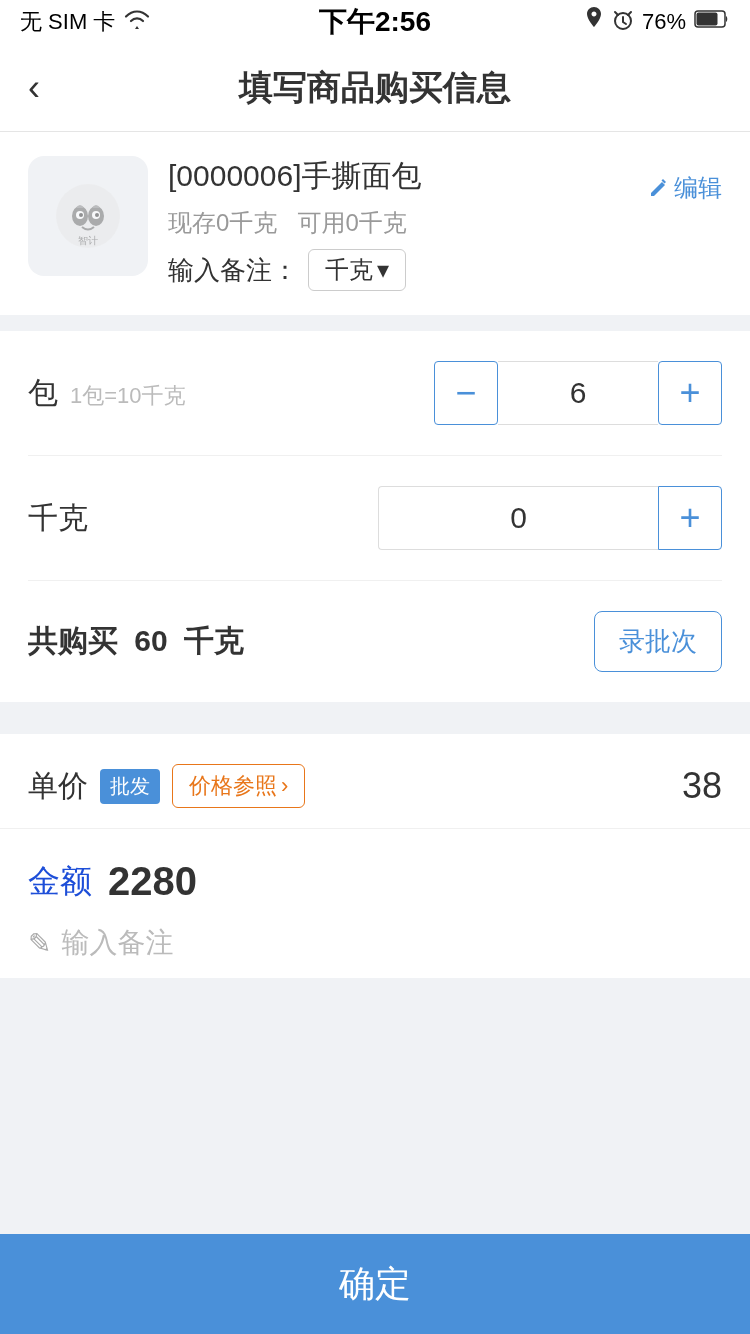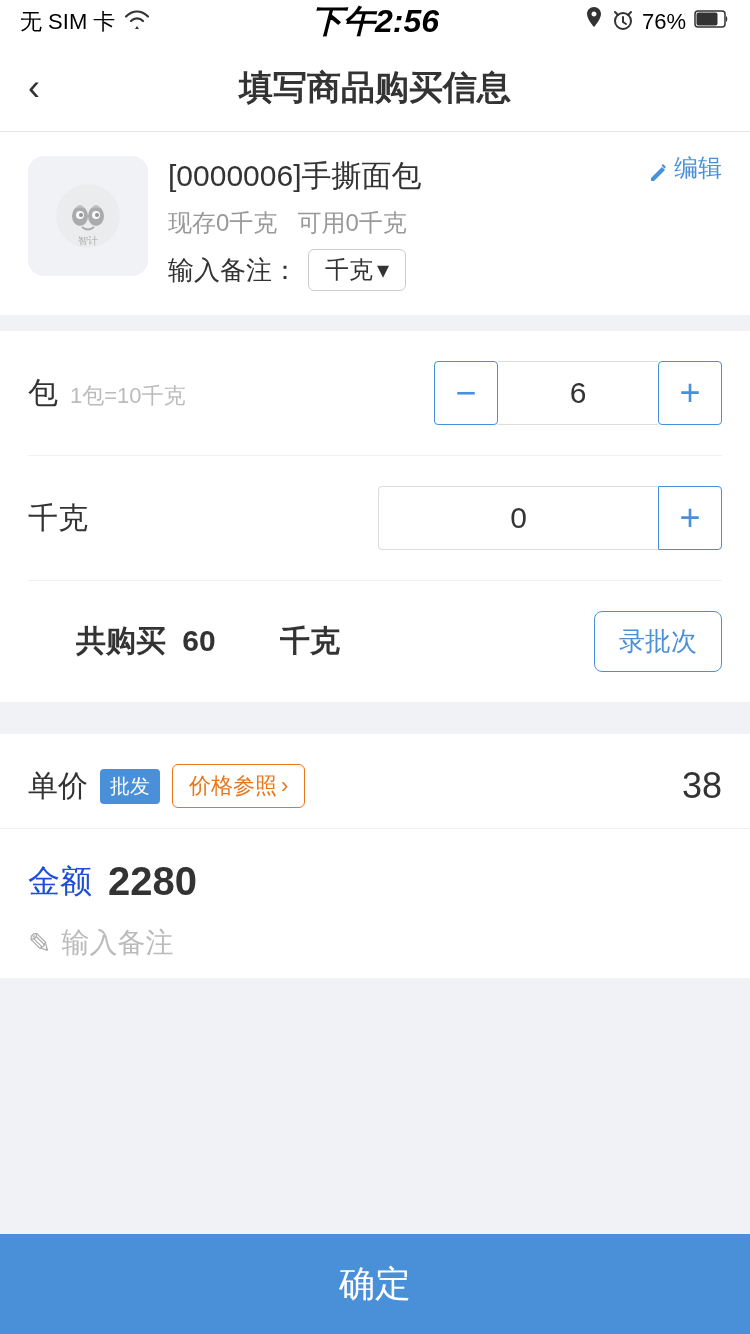--- a/index.html
+++ b/index.html
@@ -24,26 +24,25 @@
       font-size: 24px;
       font-weight: 500;
     }
     .status-bar-left {
       display: flex;
       align-items: center;
       gap: 8px;
       font-size: 22px;
     }
     .status-bar-center {
-      font-size: 32px;
+      font-size: 28px;
       font-weight: 600;
       position: absolute;
       left: 50%;
       transform: translateX(-50%);
-      font-style: italic;
     }
     .status-bar-right {
       display: flex;
       align-items: center;
       gap: 8px;
       font-size: 22px;
     }
 
     
     .nav-bar {
@@ -105,25 +104,25 @@
       font-size: 24px;
       color: #333;
       background: #fff;
       display: flex;
       align-items: center;
       gap: 4px;
     }
     .edit-btn {
       position: absolute;
       right: 28px;
-      top: 20px;
+      top: 40px;
       font-size: 24px;
       color: #4a90d9;
       display: flex;
-      align-items: flex-end;
+      align-items: center;
       gap: 4px;
     }
 
     
     .section-white {
       background: #fff;
       padding: 0 28px;
     }
     .quantity-row {
       display: flex;
@@ -188,21 +187,21 @@
       padding: 30px 28px;
       display: flex;
       align-items: center;
       justify-content: space-between;
       margin-bottom: 16px;
     }
     .total-text {
       font-size: 30px;
       color: #333;
     }
-    .total-text span { font-weight: 600; margin-left: 48px; }
+    .total-text span { font-weight: 600; }
     .batch-btn {
       border: 1px solid #4a90d9;
       border-radius: 8px;
       padding: 12px 24px;
       font-size: 26px;
       color: #4a90d9;
       background: #fff;
       cursor: pointer;
     }
 

